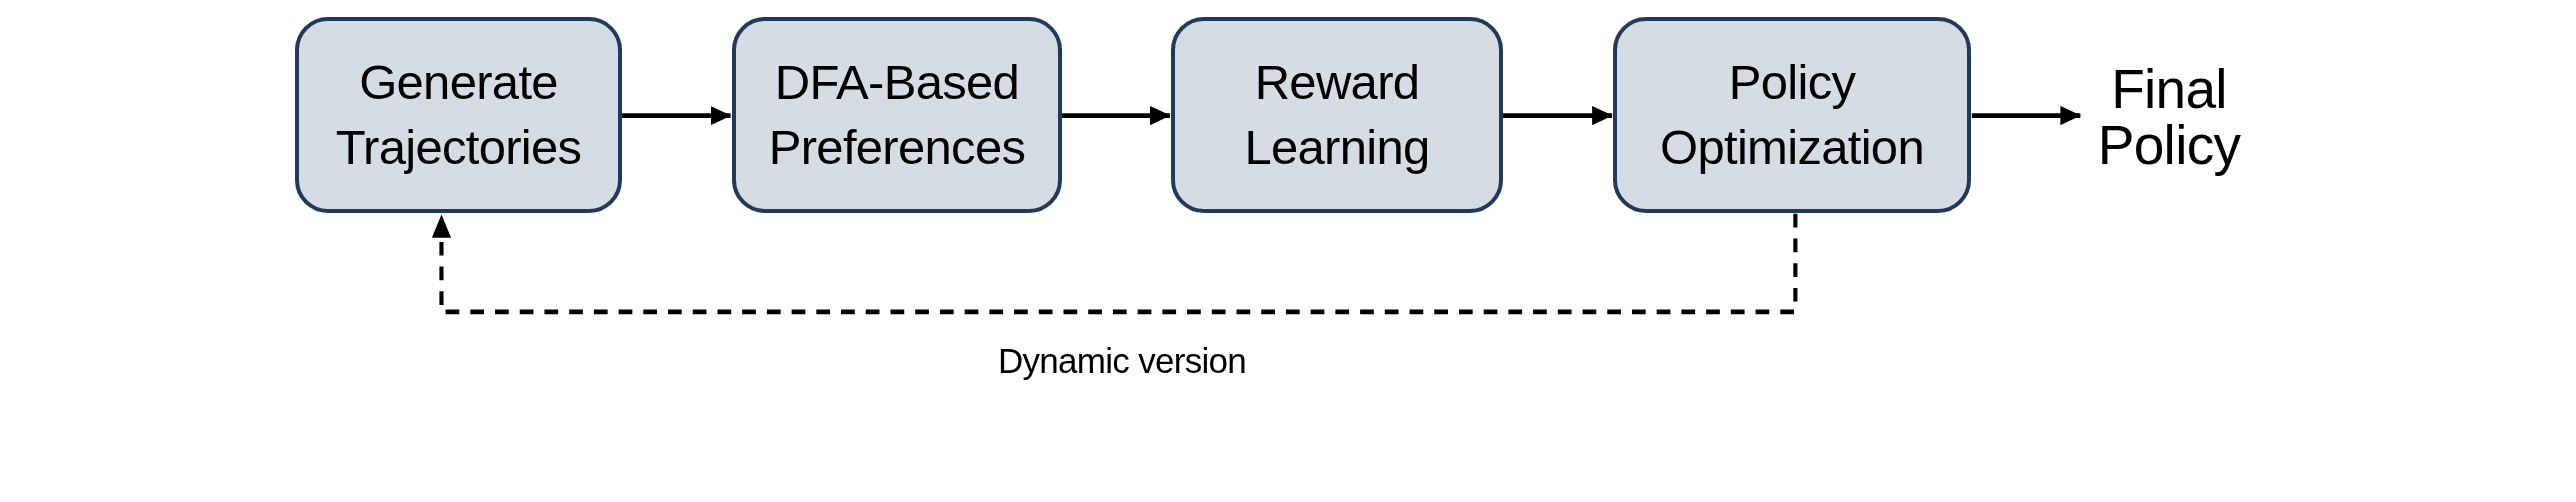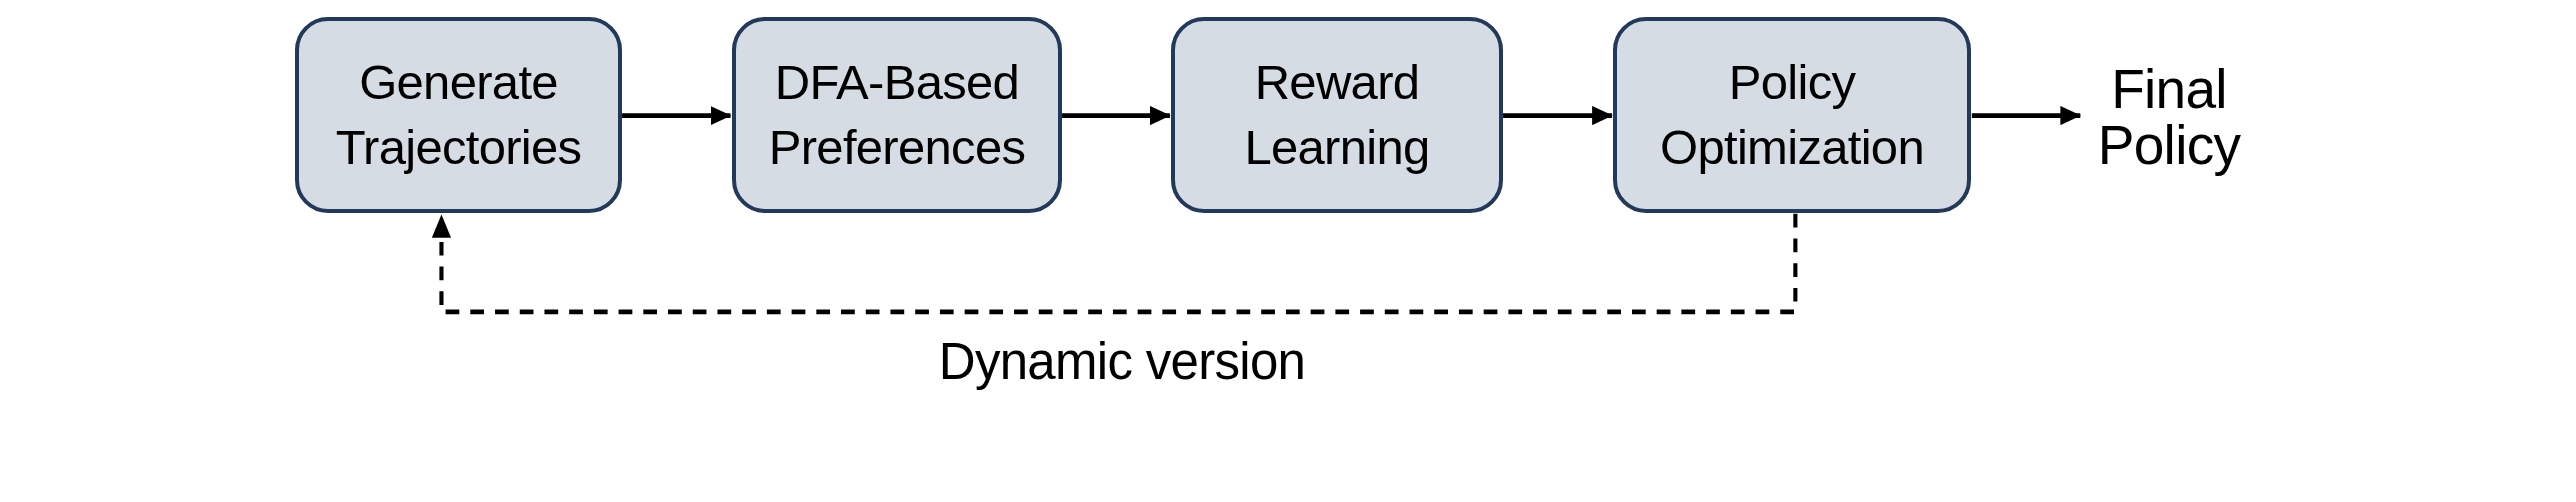--- a/index.html
+++ b/index.html
@@ -76,21 +76,21 @@
     width:288px;height:154px;
     display:flex;align-items:center;justify-content:center;
     font-size:55px;line-height:56px;letter-spacing:-0.7px;
     color:var(--text);text-align:center;white-space:pre-line;
   }
   .feedback-label{
     position:absolute;
     left:916px;top:323px;
     width:412px;height:76px;
     display:flex;align-items:center;justify-content:center;
-    font-size:51px;letter-spacing:-0.7px;
+    font-size:35px;letter-spacing:-0.7px;
     color:var(--text);text-align:center;white-space:nowrap;
   }
 </style>
 </head>
 <body>
 
 <div class="canvas">
 
   <svg class="wires" viewBox="0 0 3752 732" xmlns="http://www.w3.org/2000/svg">
     <defs>

